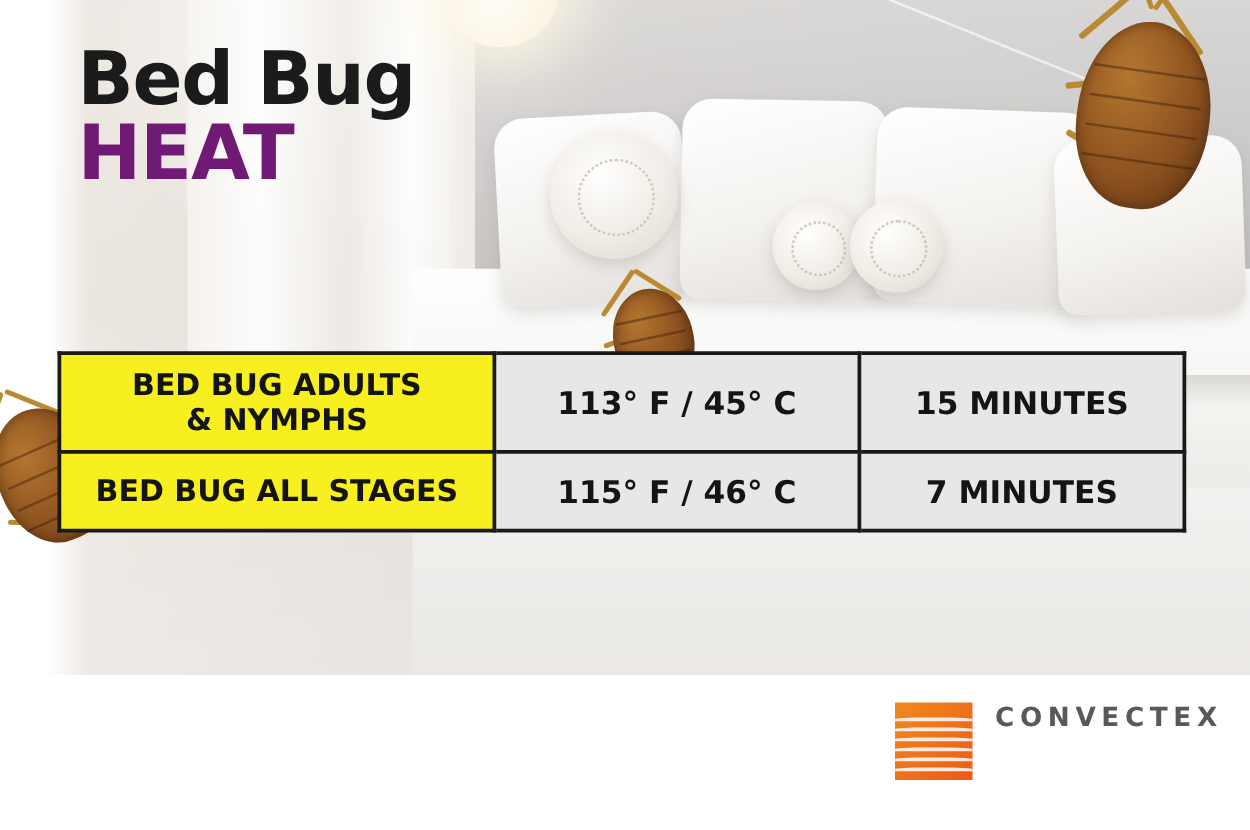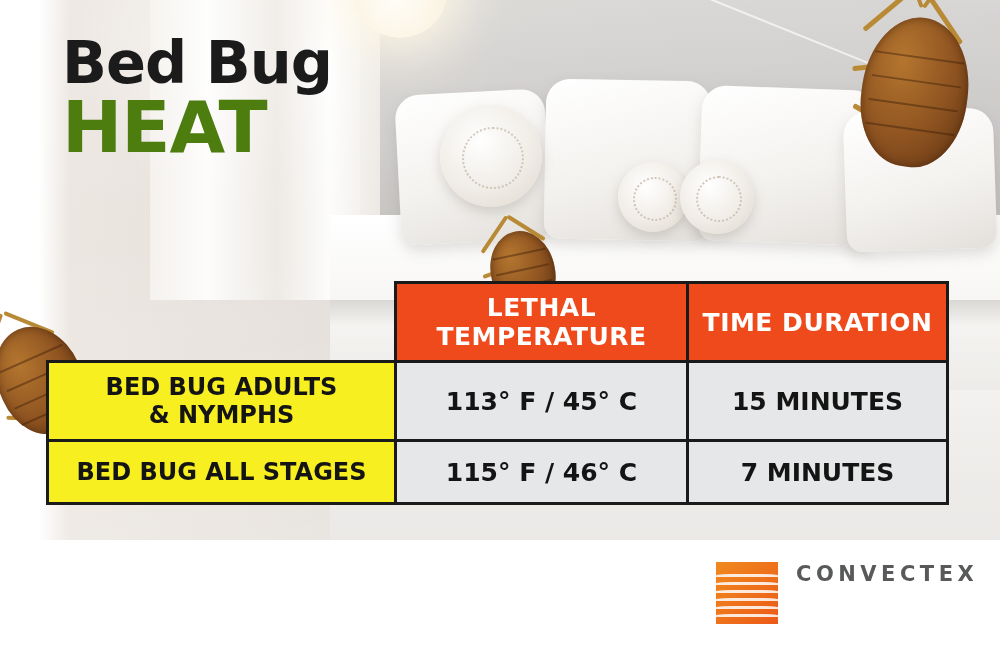--- a/index.html
+++ b/index.html
@@ -146,24 +146,24 @@
   }
   .title-line1 {
     font-size: 59px;
     line-height: 0.92;
     font-weight: 700;
     color: #1b1b1b;
     letter-spacing: -1px;
     font-family: "DejaVu Sans", sans-serif;
   }
   .title-line2 {
-    font-size: 72px;
+    font-size: 61px;
     line-height: 0.88;
     font-weight: 700;
-    color: #4d7c0f;
+    color: #701a75;
     letter-spacing: -1px;
     margin-top: 6px;
     font-family: "DejaVu Sans", sans-serif;
   }
   .title-line3 {
     font-size: 33px;
     line-height: 1.05;
     font-weight: 700;
     color: #1b1b1b;
     margin-top: 14px;
@@ -377,25 +377,20 @@
     <div class="title-line2">HEAT</div>
   </div>
 
   <table class="chart">
     <colgroup>
       <col class="col-label">
       <col class="col-temp">
       <col class="col-time">
     </colgroup>
     <tbody>
-        <tr>
-      <td class="hdr-blank"></td>
-      <td class="hdr">LETHAL TEMPERATURE</td>
-      <td class="hdr">TIME DURATION</td>
-    </tr>
     <tr class="r1">
       <td class="rowlabel">
         <div>BED BUG ADULTS</div>
         <div>&amp; NYMPHS</div>
       </td>
       <td class="rowval">113° F / 45° C</td>
       <td class="rowval">15 MINUTES</td>
     </tr>
     <tr class="r3">
       <td class="rowlabel">BED BUG ALL STAGES</td>

